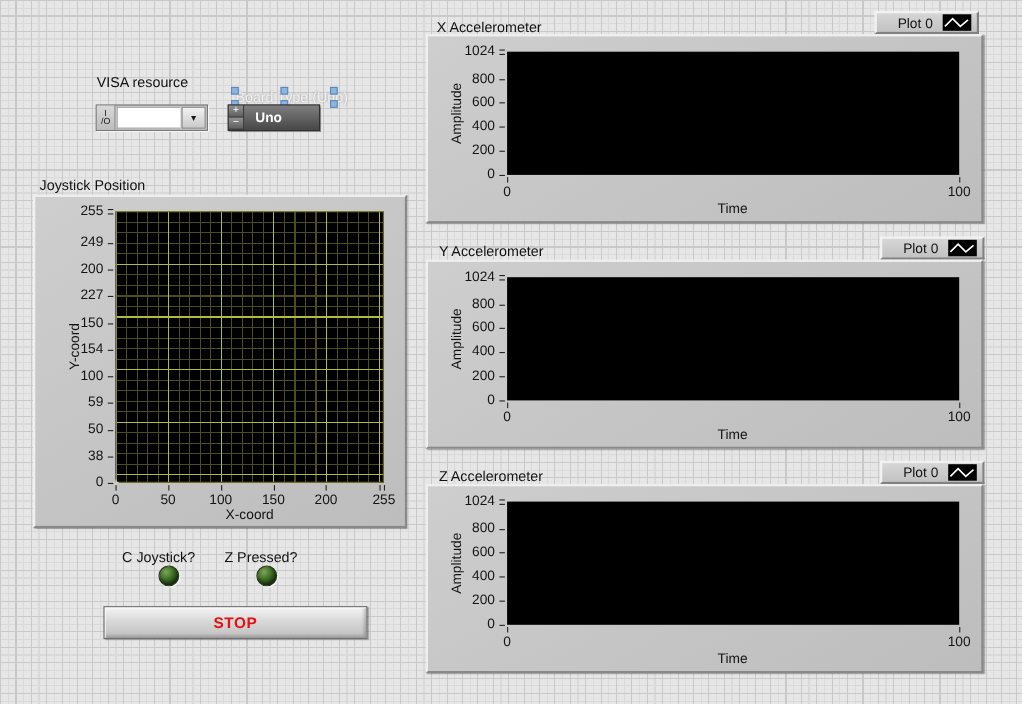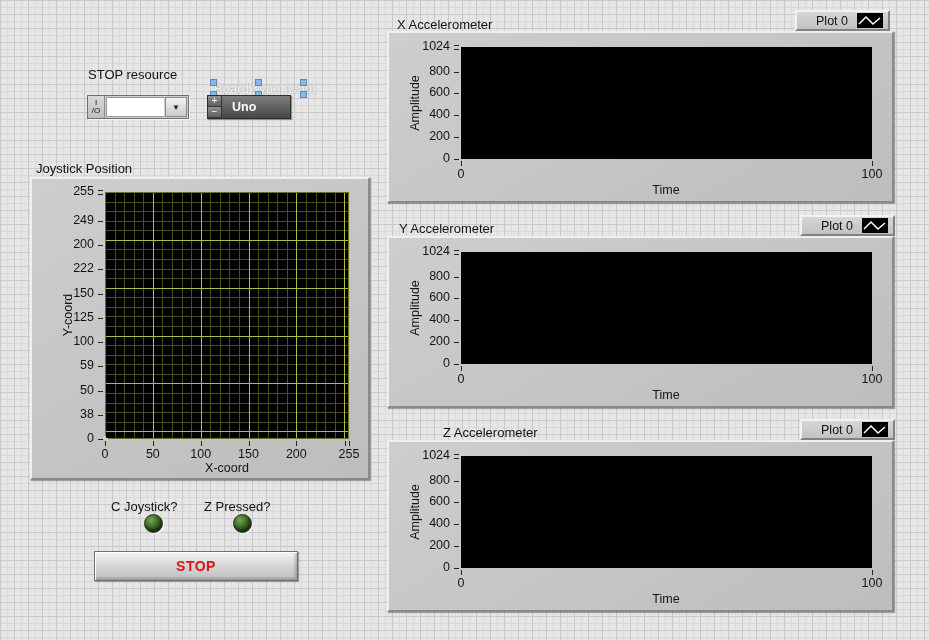--- a/index.html
+++ b/index.html
@@ -64,33 +64,33 @@
   .board-value{flex:1;background:linear-gradient(#7e7e7e,#474747);color:#fff;font-weight:bold;
     font-size:12.5px;display:flex;align-items:center;padding-left:10px;}
   .board-label{position:absolute;left:214px;top:81px;font-size:13px;color:#f2f2f2;
     text-shadow:0 0 2px rgba(120,120,120,.7);white-space:nowrap;}
   .handle{position:absolute;width:5px;height:5px;background:#8ab6e4;border:1px solid #5d87b5;}
   
   .led{position:absolute;width:17px;height:17px;border-radius:50%;
     background:radial-gradient(circle at 35% 30%,#7ba657,#35641f 48%,#16350d 88%);
     border:1px solid #28341d;box-shadow:1px 1px 1px rgba(255,255,255,.9), inset -1px -2px 3px rgba(0,0,0,.45);}
   
-  .stop-btn{position:absolute;left:94px;top:551px;width:204px;height:30px;
+  .stop-btn{position:absolute;left:94px;top:551px;width:240px;height:30px;
     background:linear-gradient(#f5f5f5,#d8d8d8 45%,#c0c0c0);
     border:1px solid #6f6f6f;box-sizing:border-box;
     box-shadow:inset 1px 1px 0 #ffffff, inset -2px -2px 3px rgba(0,0,0,.22), 1px 1px 1px rgba(0,0,0,.3);
     display:flex;align-items:center;justify-content:center;
     color:#e01212;font-weight:bold;font-size:14px;letter-spacing:.5px;cursor:default;}
 </style>
 </head>
 <body>
 
 <div id="screen">
 
-  <div class="lbl" style="left:88px;top:67px;">STOP resource</div>
+  <div class="lbl" style="left:88px;top:67px;">VISA resource</div>
   <div class="combo">
     <div class="combo-io">
       <div>I</div>
       <div>/O</div>
     </div>
     <div class="combo-field"></div>
     <div class="combo-btn">▼</div>
   </div>
 
   <div class="board-label">Board Type (Uno)</div>
@@ -116,25 +116,25 @@
   <div class="g" style="left: 0px; top: 252px; width: 62px; text-align: right;">0</div>
       <div class="g" style="left: 66px; top: 260px; width: 5px; height: 1px; background: rgb(34, 34, 34);"></div>
       <div class="g" style="left: 0px; top: 227.784px; width: 62px; text-align: right;">38</div>
       <div class="g" style="left: 66px; top: 235.784px; width: 5px; height: 1px; background: rgb(34, 34, 34);"></div>
       <div class="g" style="left: 0px; top: 203.569px; width: 62px; text-align: right;">50</div>
       <div class="g" style="left: 66px; top: 211.569px; width: 5px; height: 1px; background: rgb(34, 34, 34);"></div>
       <div class="g" style="left: 0px; top: 179.353px; width: 62px; text-align: right;">59</div>
       <div class="g" style="left: 66px; top: 187.353px; width: 5px; height: 1px; background: rgb(34, 34, 34);"></div>
       <div class="g" style="left: 0px; top: 155.137px; width: 62px; text-align: right;">100</div>
       <div class="g" style="left: 66px; top: 163.137px; width: 5px; height: 1px; background: rgb(34, 34, 34);"></div>
-      <div class="g" style="left: 0px; top: 130.922px; width: 62px; text-align: right;">125</div>
+      <div class="g" style="left: 0px; top: 130.922px; width: 62px; text-align: right;">154</div>
       <div class="g" style="left: 66px; top: 138.922px; width: 5px; height: 1px; background: rgb(34, 34, 34);"></div>
       <div class="g" style="left: 0px; top: 106.706px; width: 62px; text-align: right;">150</div>
       <div class="g" style="left: 66px; top: 114.706px; width: 5px; height: 1px; background: rgb(34, 34, 34);"></div>
-      <div class="g" style="left: 0px; top: 82.4902px; width: 62px; text-align: right;">222</div>
+      <div class="g" style="left: 0px; top: 82.4902px; width: 62px; text-align: right;">227</div>
       <div class="g" style="left: 66px; top: 90.4902px; width: 5px; height: 1px; background: rgb(34, 34, 34);"></div>
       <div class="g" style="left: 0px; top: 58.2745px; width: 62px; text-align: right;">200</div>
       <div class="g" style="left: 66px; top: 66.2745px; width: 5px; height: 1px; background: rgb(34, 34, 34);"></div>
       <div class="g" style="left: 0px; top: 34.0588px; width: 62px; text-align: right;">249</div>
       <div class="g" style="left: 66px; top: 42.0588px; width: 5px; height: 1px; background: rgb(34, 34, 34);"></div>
       <div class="g" style="left: 0px; top: 5px; width: 62px; text-align: right;">255</div>
       <div class="g" style="left: 66px; top: 11px; width: 5px; height: 1px; background: rgb(34, 34, 34);"></div>
       <div class="g" style="left: 66px; top: 15px; width: 5px; height: 1px; background: rgb(34, 34, 34);"></div>
       <div class="g" style="left: 53px; top: 268px; width: 40px; text-align: center;">0</div>
       <div class="g" style="left: 73px; top: 262px; width: 1px; height: 5px; background: rgb(34, 34, 34);"></div>
@@ -210,21 +210,21 @@
       <div class="g" style="left: 65px; top: 38.5px; width: 5px; height: 1px; background: rgb(34, 34, 34);"></div>
       <div class="g" style="left: 0px; top: 6px; width: 61px; text-align: right;">1024</div>
       <div class="g" style="left: 65px; top: 12px; width: 5px; height: 1px; background: rgb(34, 34, 34);"></div>
       <div class="g" style="left: 65px; top: 16px; width: 5px; height: 1px; background: rgb(34, 34, 34);"></div>
       <div class="g" style="left: 52px; top: 134px; width: 40px; text-align: center;">0</div>
       <div class="g" style="left: 72px; top: 128px; width: 1px; height: 5px; background: rgb(34, 34, 34);"></div>
       <div class="g" style="left: 463px; top: 134px; width: 40px; text-align: center;">100</div>
       <div class="g" style="left: 483px; top: 128px; width: 1px; height: 5px; background: rgb(34, 34, 34);"></div>
     </div>
 
-  <div class="lbl" style="left:399px;top:425px;margin-left:44px;">Z Accelerometer</div>
+  <div class="lbl" style="left:399px;top:425px;">Z Accelerometer</div>
   <div class="legend" style="left:800px;top:419px;">
     <span class="legend-text">Plot 0</span>
     <span class="legend-swatch">
       <svg width="26" height="15" viewBox="0 0 26 15">
           <polyline points="2,11 9,4 16,11 23,5" fill="none" stroke="#ffffff" stroke-width="1.5"></polyline>
         </svg>
     </span>
   </div>
   <div class="panel accel" style="left:387px;top:440px;width:507px;height:172px;">
     <div class="plot accel-plot"></div>

